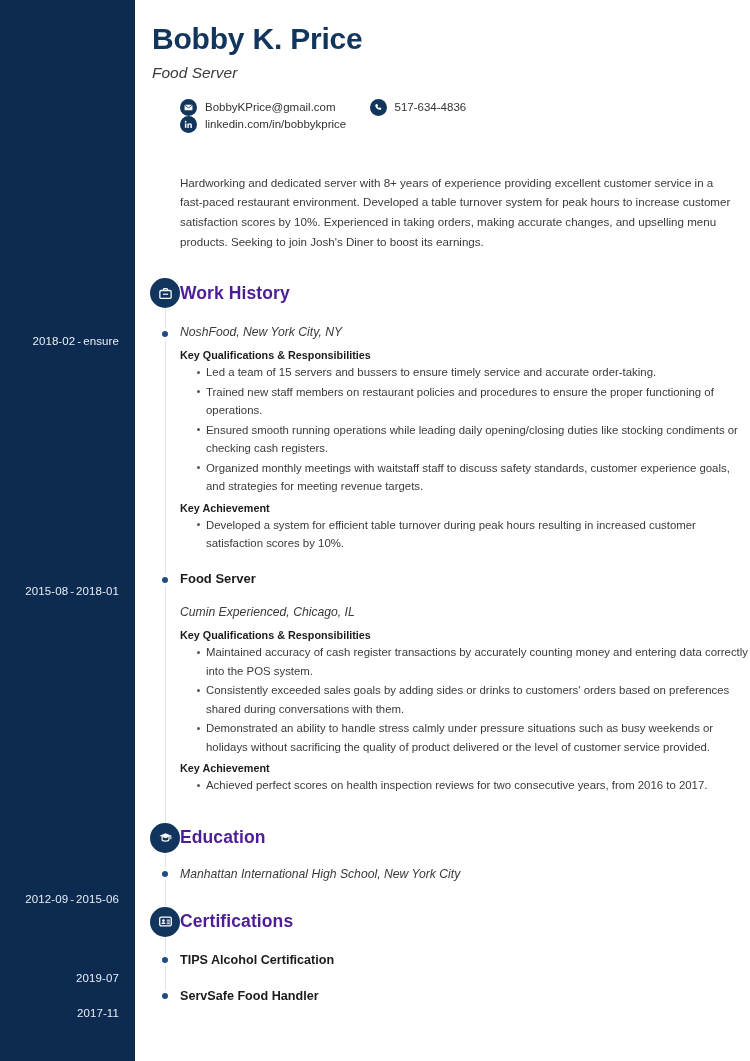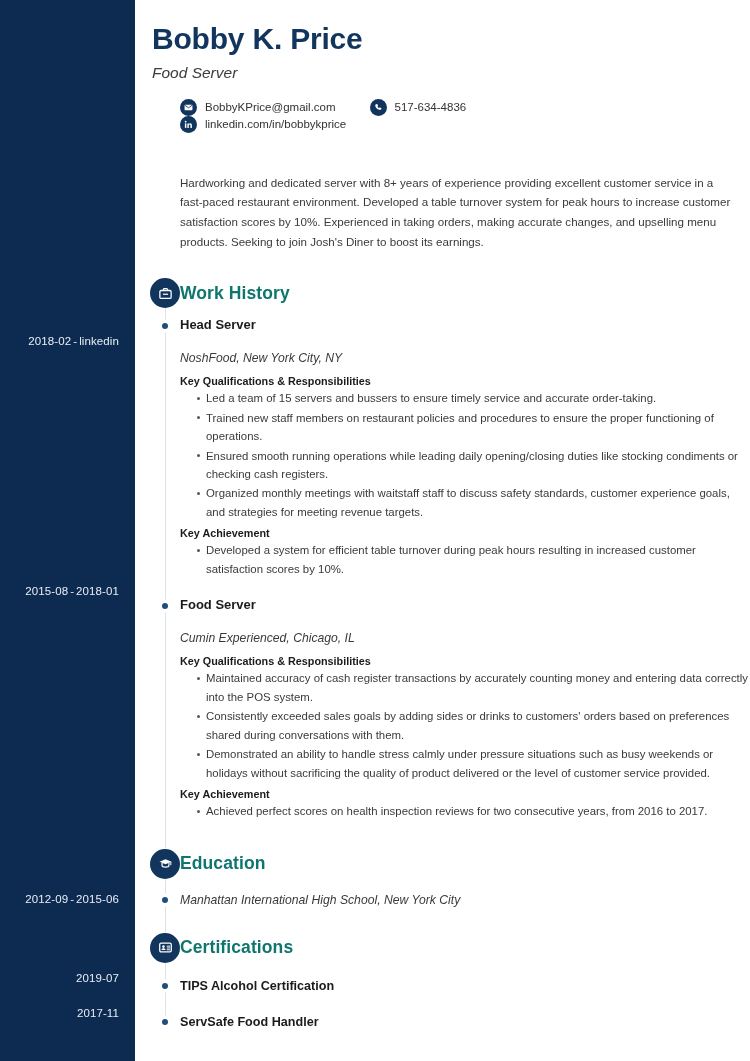--- a/index.html
+++ b/index.html
@@ -108,21 +108,21 @@
   .sec-icon {
     position: absolute;
     left: 15px; top: 50%;
     transform: translateY(-50%);
     width: 30px; height: 30px;
     border-radius: 50%;
     background: #12355e;
     display: flex; align-items: center; justify-content: center;
   }
   .sec-title {
-    color: #0f766e;
+    color: #4c1d95;
     font-size: 17.5px;
     font-weight: 700;
     letter-spacing: .1px;
   }
 
   .entry {
     position: relative;
     margin-left: -45px;
     padding-left: 45px;
   }
@@ -178,21 +178,21 @@
   .entry-edu .entry-sub { margin-top: 0; font-size: 12.2px; }
   .cert-title { font-size: 12.6px; font-weight: 700; color: #1b1b1b; }
 </style>
 </head>
 <body>
 
 <div class="page">
 
   <div class="sidebar">
     <div class="side-date" style="top:335px;">
-      <span>2018-02</span><span class="sep">-</span><span>linkedin</span>
+      <span>2018-02</span><span class="sep">-</span><span>ensure</span>
     </div>
     <div class="side-date" style="top:585px;">
       <span>2015-08</span><span class="sep">-</span><span>2018-01</span>
     </div>
     <div class="side-date" style="top:893px;">
       <span>2012-09</span><span class="sep">-</span><span>2015-06</span>
     </div>
     <div class="side-date" style="top:972px;">2019-07</div>
     <div class="side-date" style="top:1007px;">2017-11</div>
   </div>
@@ -246,21 +246,20 @@
               <rect x="2.5" y="6" width="15" height="10.5" rx="1.6" fill="none" stroke="#fff" stroke-width="1.7"></rect>
               <path d="M7.3 6V4.6c0-.7.5-1.2 1.2-1.2h3c.7 0 1.2.5 1.2 1.2V6" fill="none" stroke="#fff" stroke-width="1.7"></path>
               <rect x="6.6" y="10.2" width="6.8" height="1.6" fill="#fff"></rect>
             </svg>
           </span>
           <span class="sec-title">Work History</span>
         </div>
 
         <div class="entry" style="margin-top:9px;">
           <span class="dot" style="top:4px;"></span>
-          <div class="entry-title">Head Server</div>
           <div class="entry-sub">NoshFood, New York City, NY</div>
           <div class="block-label">Key Qualifications &amp; Responsibilities</div>
           <ul class="bullets">
             <li>Led a team of 15 servers and bussers to ensure timely service and accurate order-taking.</li>
             <li>Trained new staff members on restaurant policies and procedures to ensure the proper functioning of operations.</li>
             <li>Ensured smooth running operations while leading daily opening/closing duties like stocking condiments or checking cash registers.</li>
             <li>Organized monthly meetings with waitstaff staff to discuss safety standards, customer experience goals, and strategies for meeting revenue targets.</li>
           </ul>
           <div class="block-label" style="margin-top:6px;">Key Achievement</div>
           <ul class="bullets">

